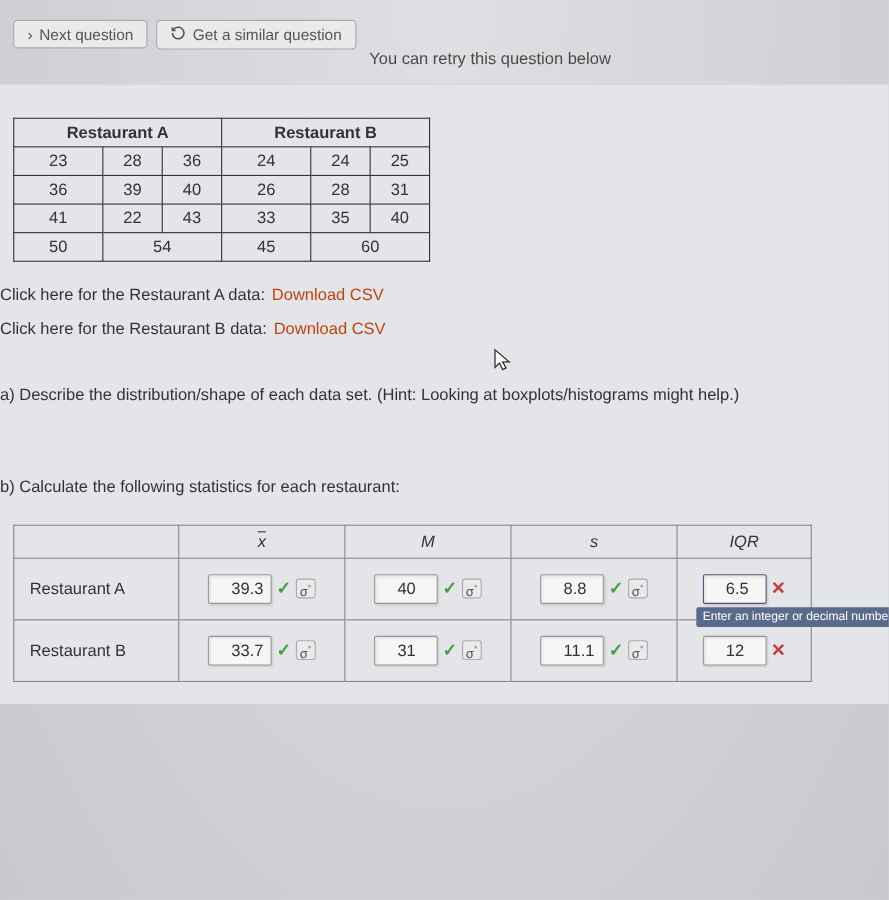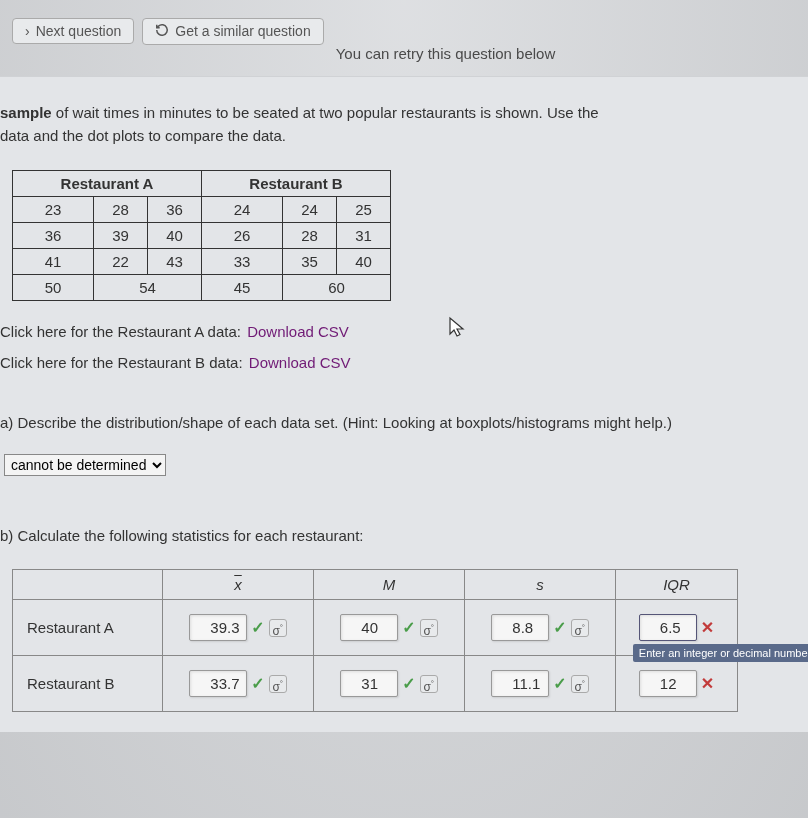--- a/index.html
+++ b/index.html
@@ -52,21 +52,21 @@
   text-align: center;
   font-size: 15px;
   width: 54px;
 }
 table.data th {
   font-weight: bold;
   background: #e3e5e8;
 }
 table.data td.wide { width: 81px; }
 
-.dl { color: #701a75; text-decoration: none; display: inline; padding-left: 2px; }
+.dl { color: #c2410c; text-decoration: none; display: inline; padding-left: 2px; }
 .dl-line { padding: 4px 0 10px 0; color: #333; }
 
 .sect { padding: 30px 18px 12px 0; color: #333; line-height: 1.55; }
 
 .answer-line { padding: 8px 0 0 18px; display: flex; flex-wrap: wrap; align-items: center; gap: 8px; }
 .answer-line-right { position: absolute; left: 480px; }
 select {
   border: 1px solid #888;
   background: #f4f4f4;
   font-size: 14px;
@@ -144,24 +144,20 @@
           <path d="M3 3v5h5"></path>
         </svg>
     </span>
     <span>Get a similar question</span>
   </button>
   <span class="retry-text">You can retry this question below</span>
 </div>
 
 <div class="page">
 
-  <div class="intro">
-    <b>sample</b><span> of wait times in minutes to be seated at two popular restaurants is shown.  Use the </span><br>
-    <span>data and the dot plots to compare the data.</span>
-  </div>
 
   <table class="data">
     <tbody>
         <tr>
       <th colspan="3">Restaurant A</th>
       <th colspan="3">Restaurant B</th>
     </tr>
     <tr>
       <td>23</td>
           <td>28</td>
@@ -201,25 +197,20 @@
   <div class="dl-line">
     <span>Click here for the Restaurant B data: </span><a href="#" class="dl">Download CSV</a>
   </div>
 
   <svg class="cursor-svg" width="18" height="22" viewBox="0 0 18 22">
       <path d="M2 2 L2 18 L6 14 L9 20 L12 18.5 L9 13 L15 13 Z" fill="#fff" stroke="#333" stroke-width="1.2"></path>
     </svg>
 
   <div class="sect">a) Describe the distribution/shape of each data set. (Hint: Looking at boxplots/histograms might help.)</div>
 
-  <div class="answer-line" style="padding-left:4px;">
-    <select>
-      <option>cannot be determined</option>
-    </select>
-  </div>
 
   <div class="sect" style="padding-top:48px;">b)  Calculate the following statistics for each restaurant:</div>
 
   <table class="stats">
     <tbody>
         <tr>
       <th></th>
       <th><span class="overline">x</span></th>
       <th>M</th>
       <th>s</th>

